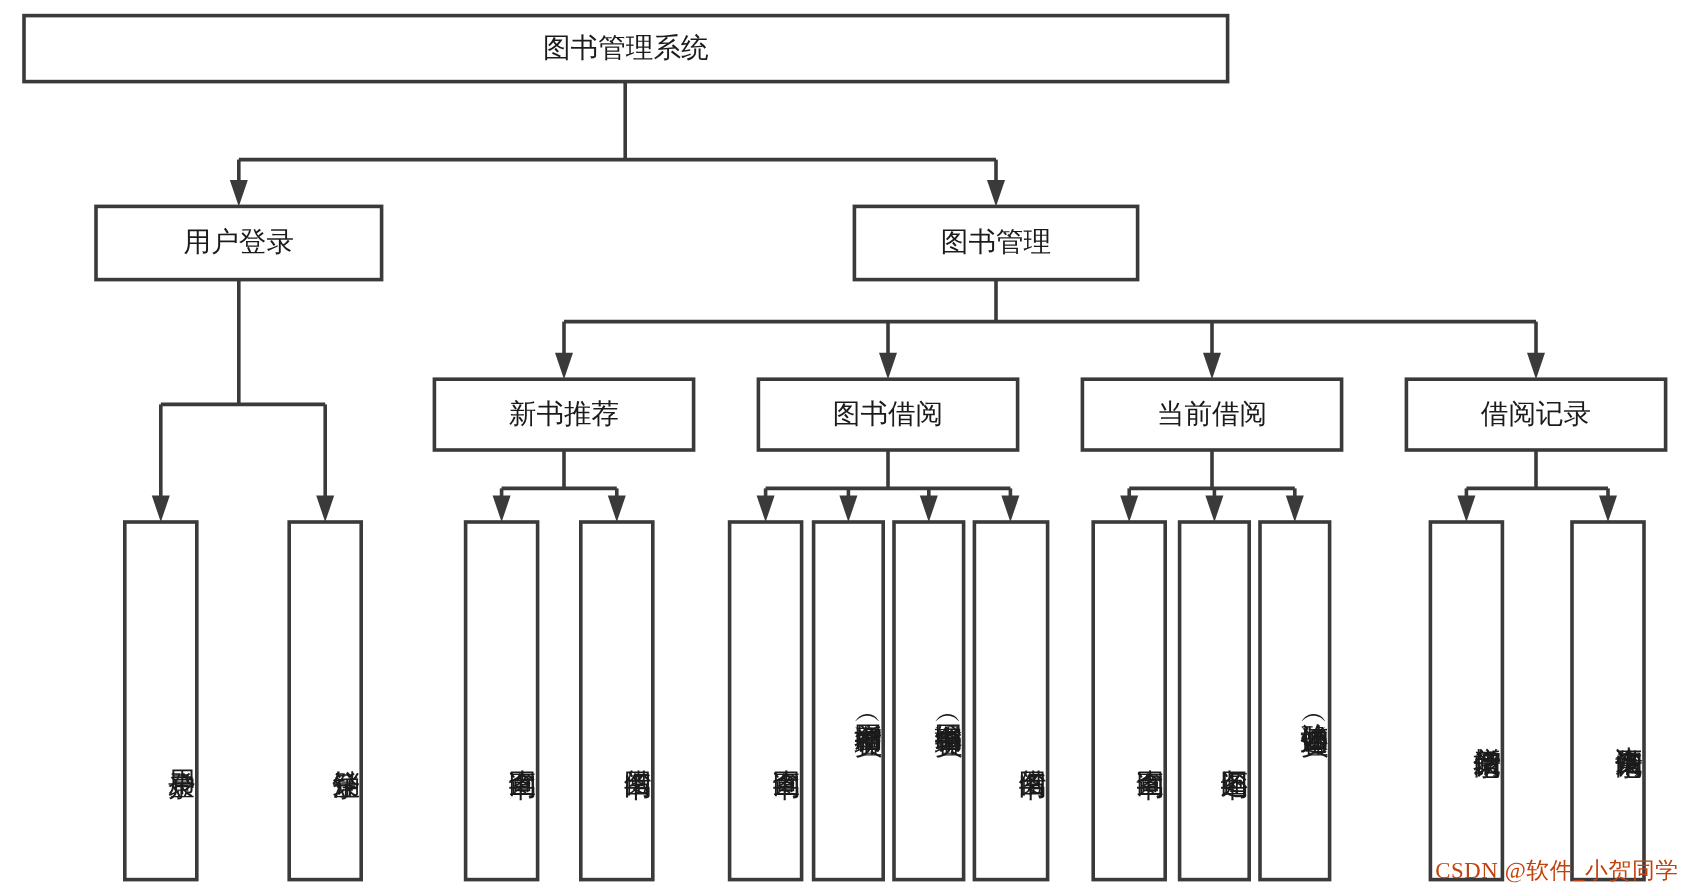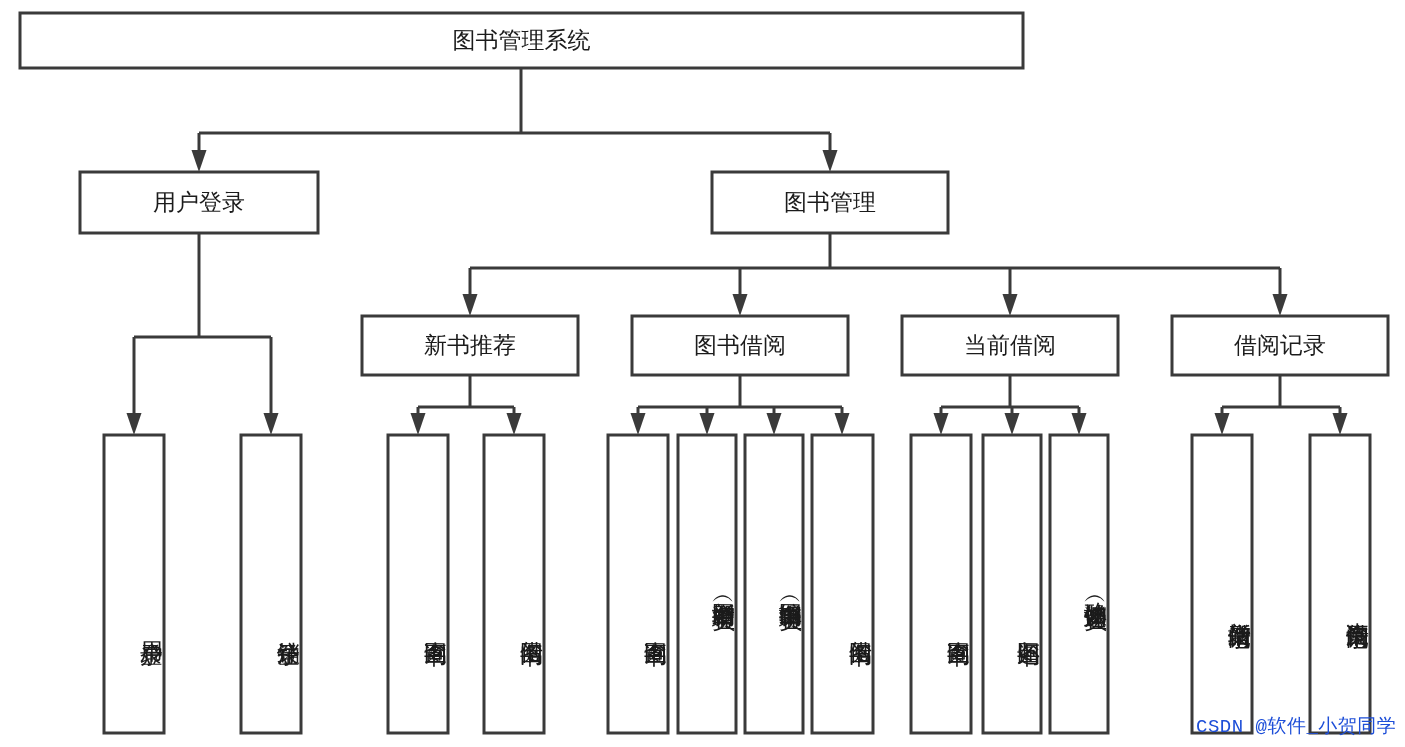--- a/index.html
+++ b/index.html
@@ -60,23 +60,23 @@
     writing-mode: vertical-rl;
     text-orientation: upright;
     letter-spacing: 1px;
     pointer-events: none;
     display: flex;
     align-items: flex-start;
     justify-content: center;
   }
   .watermark {
     position: absolute;
-    font-family: Liberation Mono, monospace;
+    font-family: Liberation Serif, serif;
     font-size: 19px;
-    color: #1d4ed8;
+    color: #c2410c;
     white-space: nowrap;
     letter-spacing: 0.5px;
   }
 </style>
 </head>
 <body>
 
 <div id="diagram-root">
   <svg class="canvas" viewBox="0 0 1405 747">
     <g id="connectors-layer">

